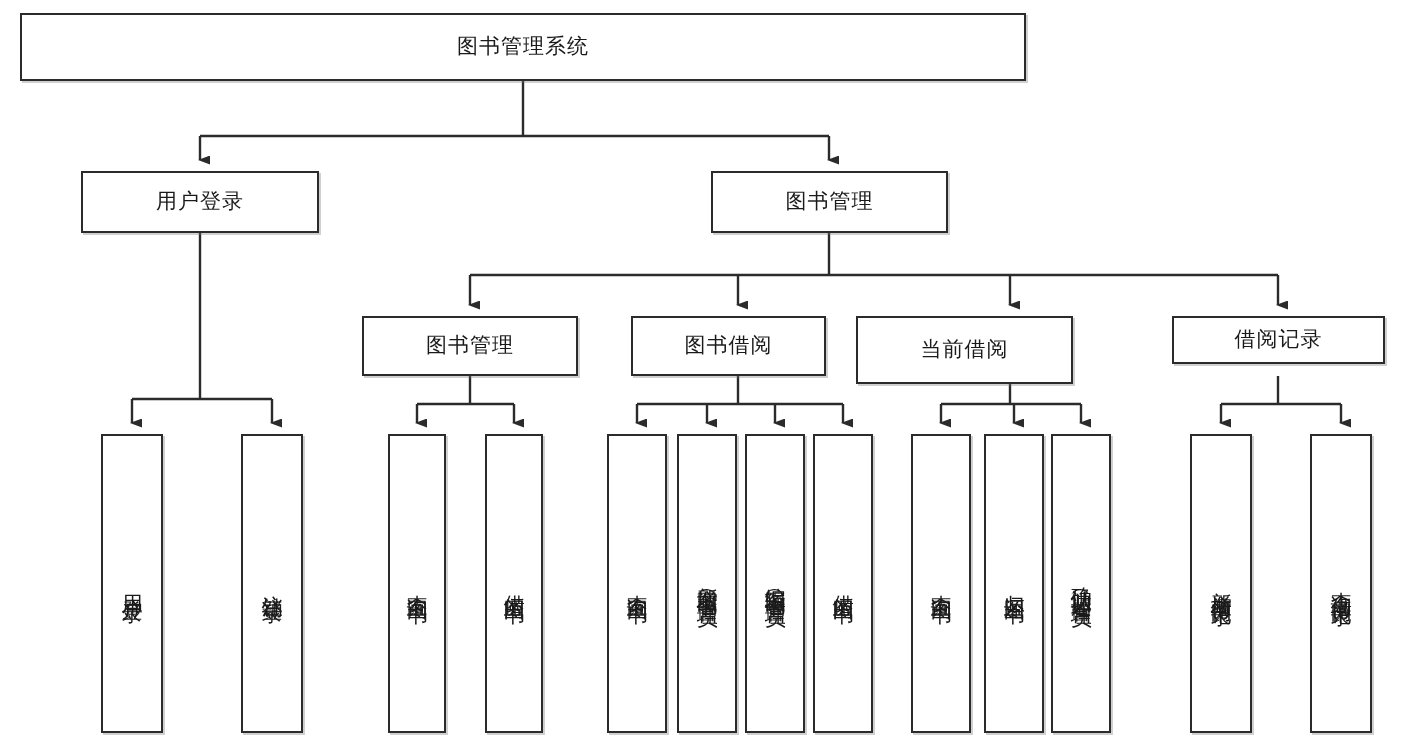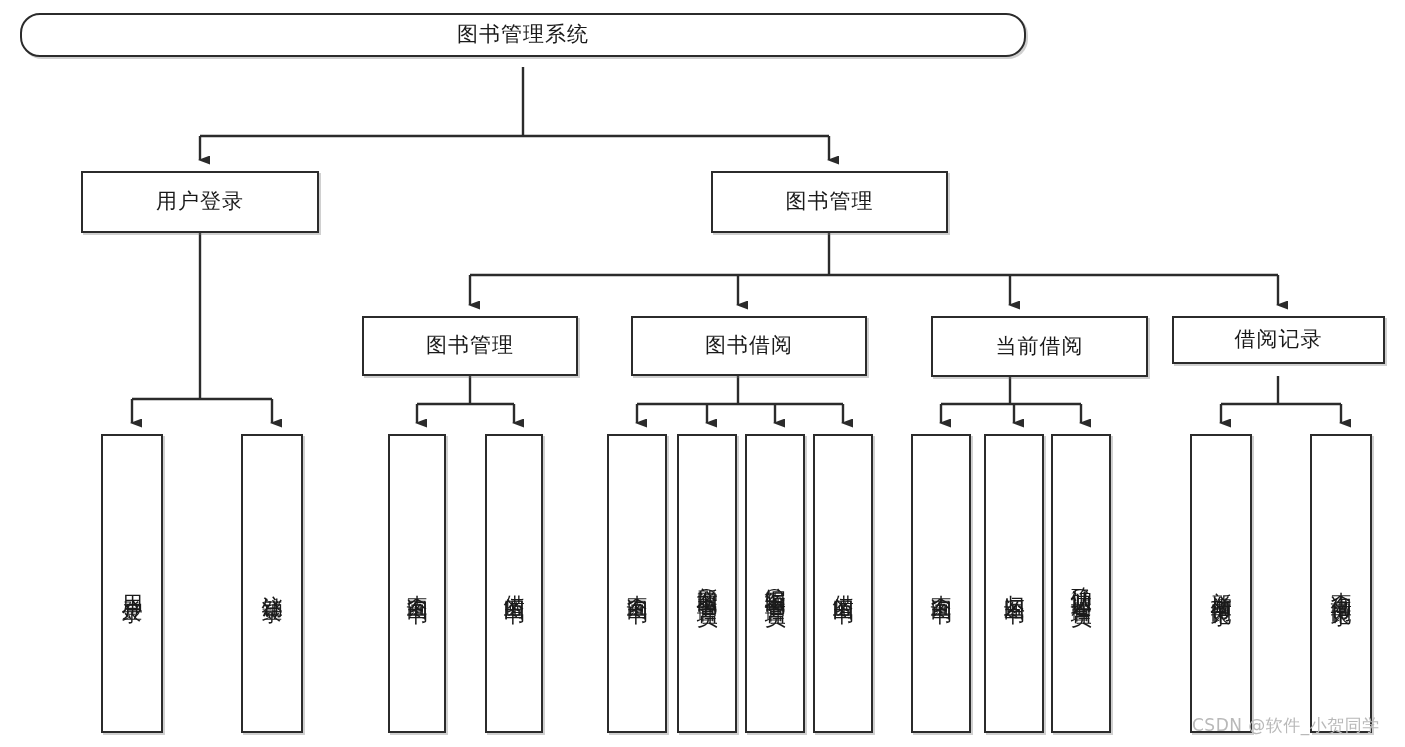--- a/index.html
+++ b/index.html
@@ -107,36 +107,36 @@
         <line x1="1014" y1="404" x2="1014" y2="423" stroke="#2b2b2b" stroke-width="2.4" marker-end="url(#arrowhead)"></line>
         <line x1="1081" y1="404" x2="1081" y2="423" stroke="#2b2b2b" stroke-width="2.4" marker-end="url(#arrowhead)"></line>
         <line x1="1278" y1="376" x2="1278" y2="404" stroke="#2b2b2b" stroke-width="2.4"></line>
         <line x1="1221" y1="404" x2="1341" y2="404" stroke="#2b2b2b" stroke-width="2.4"></line>
         <line x1="1221" y1="404" x2="1221" y2="423" stroke="#2b2b2b" stroke-width="2.4" marker-end="url(#arrowhead)"></line>
         <line x1="1341" y1="404" x2="1341" y2="423" stroke="#2b2b2b" stroke-width="2.4" marker-end="url(#arrowhead)"></line>
       </g>
   </svg>
 
   <div id="node-layer">
-      <div class="node-box" style="left: 20px; top: 13px; width: 1006px; height: 44px; border-color: rgb(43, 43, 43); background: rgb(255, 255, 255); border-radius: 20px;">
+      <div class="node-box" style="left: 20px; top: 13px; width: 1006px; height: 68px; border-color: rgb(43, 43, 43); background: rgb(255, 255, 255);">
         <span class="node-label-h" style="color: rgb(26, 26, 26);">图书管理系统</span>
       </div>
       <div class="node-box" style="left: 81px; top: 171px; width: 238px; height: 62px; border-color: rgb(43, 43, 43); background: rgb(255, 255, 255);">
         <span class="node-label-h" style="color: rgb(26, 26, 26);">用户登录</span>
       </div>
       <div class="node-box" style="left: 711px; top: 171px; width: 237px; height: 62px; border-color: rgb(43, 43, 43); background: rgb(255, 255, 255);">
         <span class="node-label-h" style="color: rgb(26, 26, 26);">图书管理</span>
       </div>
       <div class="node-box" style="left: 362px; top: 316px; width: 216px; height: 60px; border-color: rgb(43, 43, 43); background: rgb(255, 255, 255);">
         <span class="node-label-h" style="color: rgb(26, 26, 26);">图书管理</span>
       </div>
-      <div class="node-box" style="left: 631px; top: 316px; width: 236px; height: 60px; border-color: rgb(43, 43, 43); background: rgb(255, 255, 255); text-align: center;">
+      <div class="node-box" style="left: 631px; top: 316px; width: 195px; height: 60px; border-color: rgb(43, 43, 43); background: rgb(255, 255, 255); text-align: center;">
         <span class="node-label-h" style="color: rgb(26, 26, 26);">图书借阅</span>
       </div>
-      <div class="node-box" style="left: 931px; top: 316px; width: 217px; height: 61px; border-color: rgb(43, 43, 43); background: rgb(255, 255, 255);">
+      <div class="node-box" style="left: 856px; top: 316px; width: 217px; height: 68px; border-color: rgb(43, 43, 43); background: rgb(255, 255, 255);">
         <span class="node-label-h" style="color: rgb(26, 26, 26);">当前借阅</span>
       </div>
       <div class="node-box" style="left: 1172px; top: 316px; width: 213px; height: 48px; border-color: rgb(43, 43, 43); background: rgb(255, 255, 255);">
         <span class="node-label-h" style="color: rgb(26, 26, 26);">借阅记录</span>
       </div>
       <div class="node-box" style="left: 101px; top: 434px; width: 62px; height: 299px; border-color: rgb(43, 43, 43); background: rgb(255, 255, 255);">
         <span class="node-label-v" style="color: rgb(26, 26, 26);">用户登录</span>
       </div>
       <div class="node-box" style="left: 241px; top: 434px; width: 62px; height: 299px; border-color: rgb(43, 43, 43); background: rgb(255, 255, 255);">
         <span class="node-label-v" style="color: rgb(26, 26, 26);">注销登录</span>
@@ -169,14 +169,13 @@
         <span class="node-label-v" style="color: rgb(26, 26, 26);">确认归还（管理员）</span>
       </div>
       <div class="node-box" style="left: 1190px; top: 434px; width: 62px; height: 299px; border-color: rgb(43, 43, 43); background: rgb(255, 255, 255);">
         <span class="node-label-v" style="color: rgb(26, 26, 26);">新增借阅记录</span>
       </div>
       <div class="node-box" style="left: 1310px; top: 434px; width: 62px; height: 299px; border-color: rgb(43, 43, 43); background: rgb(255, 255, 255);">
         <span class="node-label-v" style="color: rgb(26, 26, 26);">查询借阅记录</span>
       </div>
     </div>
 
-  <div class="watermark" style="left:1192px; top:714px;">CSDN @软件_小贺同学</div>
 </div>
 
 </body></html>

